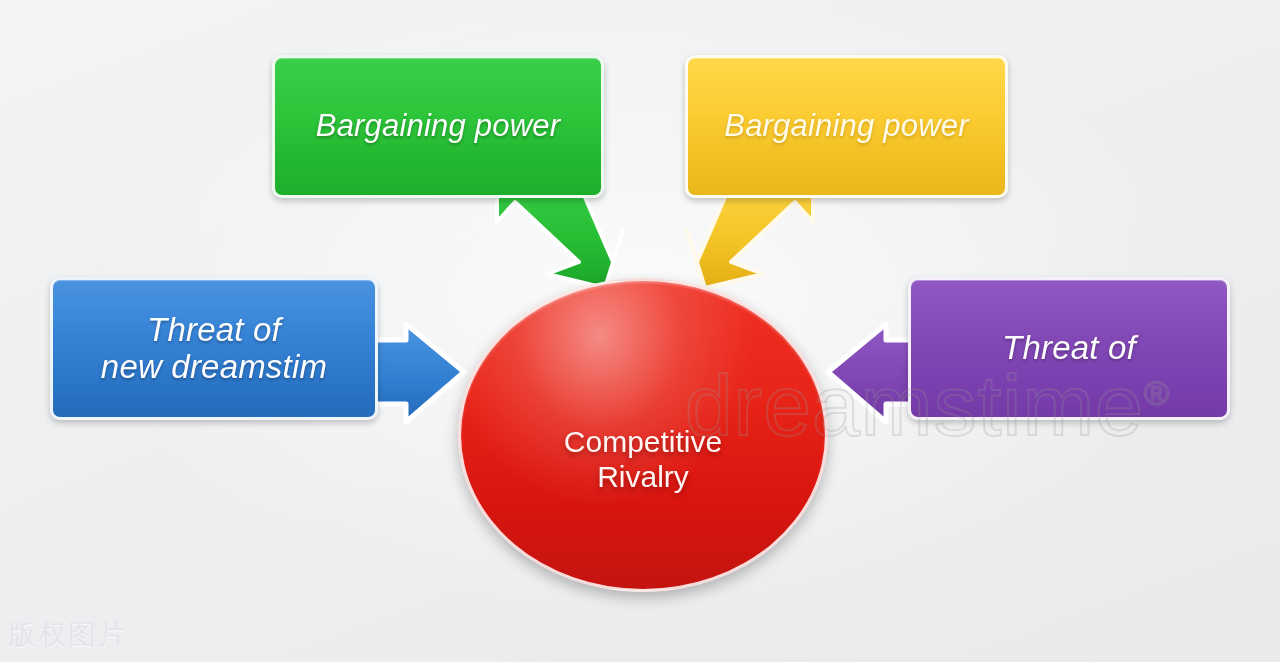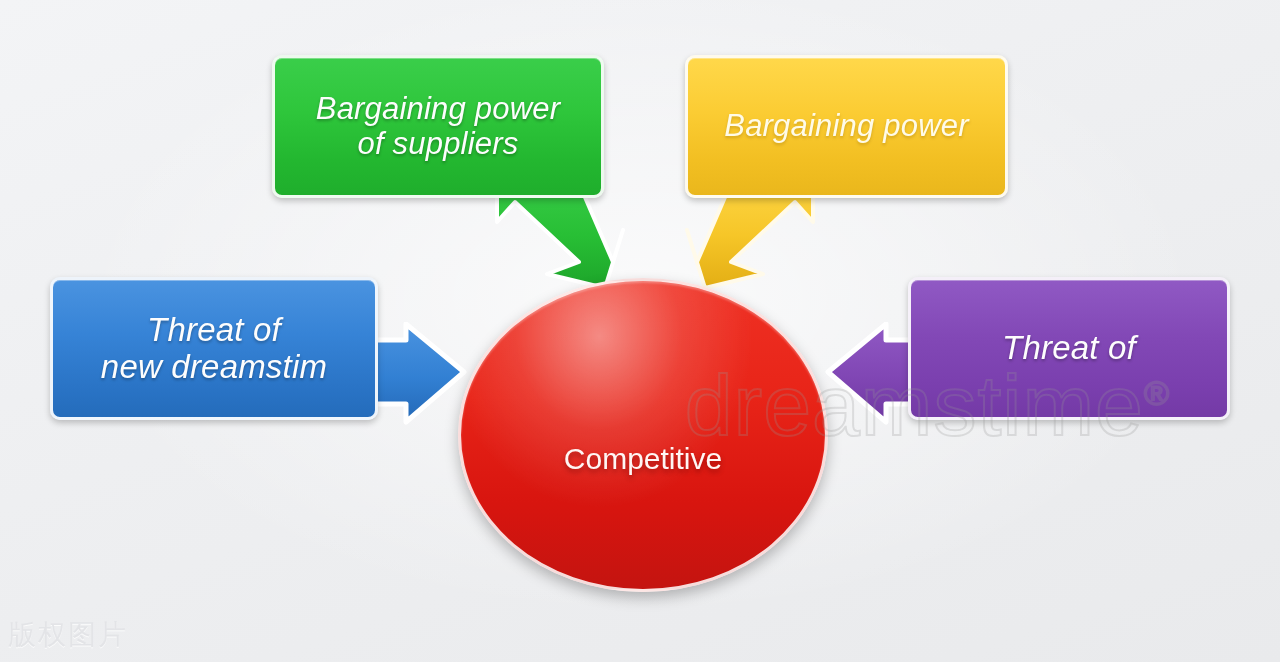--- a/index.html
+++ b/index.html
@@ -135,21 +135,21 @@
     z-index: 8;
     pointer-events: none;
   }
 </style>
 </head>
 <body>
 
 <div id="stage">
 
   <div class="node" id="box-suppliers">
-    <span class="label"><span>Bargaining power</span><br><span>of suppliers</span></span>
+    <span class="label"><span>Bargaining power</span><br></span>
   </div>
 
   <svg class="arrow" id="arrow-suppliers" viewBox="0 0 170 125">
     <defs>
       <linearGradient id="gradGreenArrow" x1="0" y1="0" x2="0" y2="1">
         <stop offset="0%" stop-color="#3ace4a"></stop>
         <stop offset="55%" stop-color="#28bf35"></stop>
         <stop offset="100%" stop-color="#1da52a"></stop>
       </linearGradient>
     </defs>
@@ -195,20 +195,20 @@
       <linearGradient id="gradPurpleArrow" x1="0" y1="0" x2="0" y2="1">
         <stop offset="0%" stop-color="#9059c4"></stop>
         <stop offset="55%" stop-color="#8046b4"></stop>
         <stop offset="100%" stop-color="#6f37a0"></stop>
       </linearGradient>
     </defs>
     <path d="M 120 18 L 66 18 L 66 2 L 8 50 L 66 100 L 66 82 L 120 82 L 108 50 Z" fill="url(#gradPurpleArrow)" stroke="#ffffff" stroke-width="5" stroke-linejoin="round"></path>
   </svg>
 
   <div id="circle-rivalry">
-    <span class="label"><span>Competitive</span><br></span>
+    <span class="label"><span>Competitive</span><br><span>Rivalry</span></span>
   </div>
 
   <div id="watermark-dreamstime"><span>dreamstim</span><span>e</span><span class="reg">®</span></div>
 
   <div id="watermark-cn">版权图片</div>
 
 </div>
 
 </body></html>

